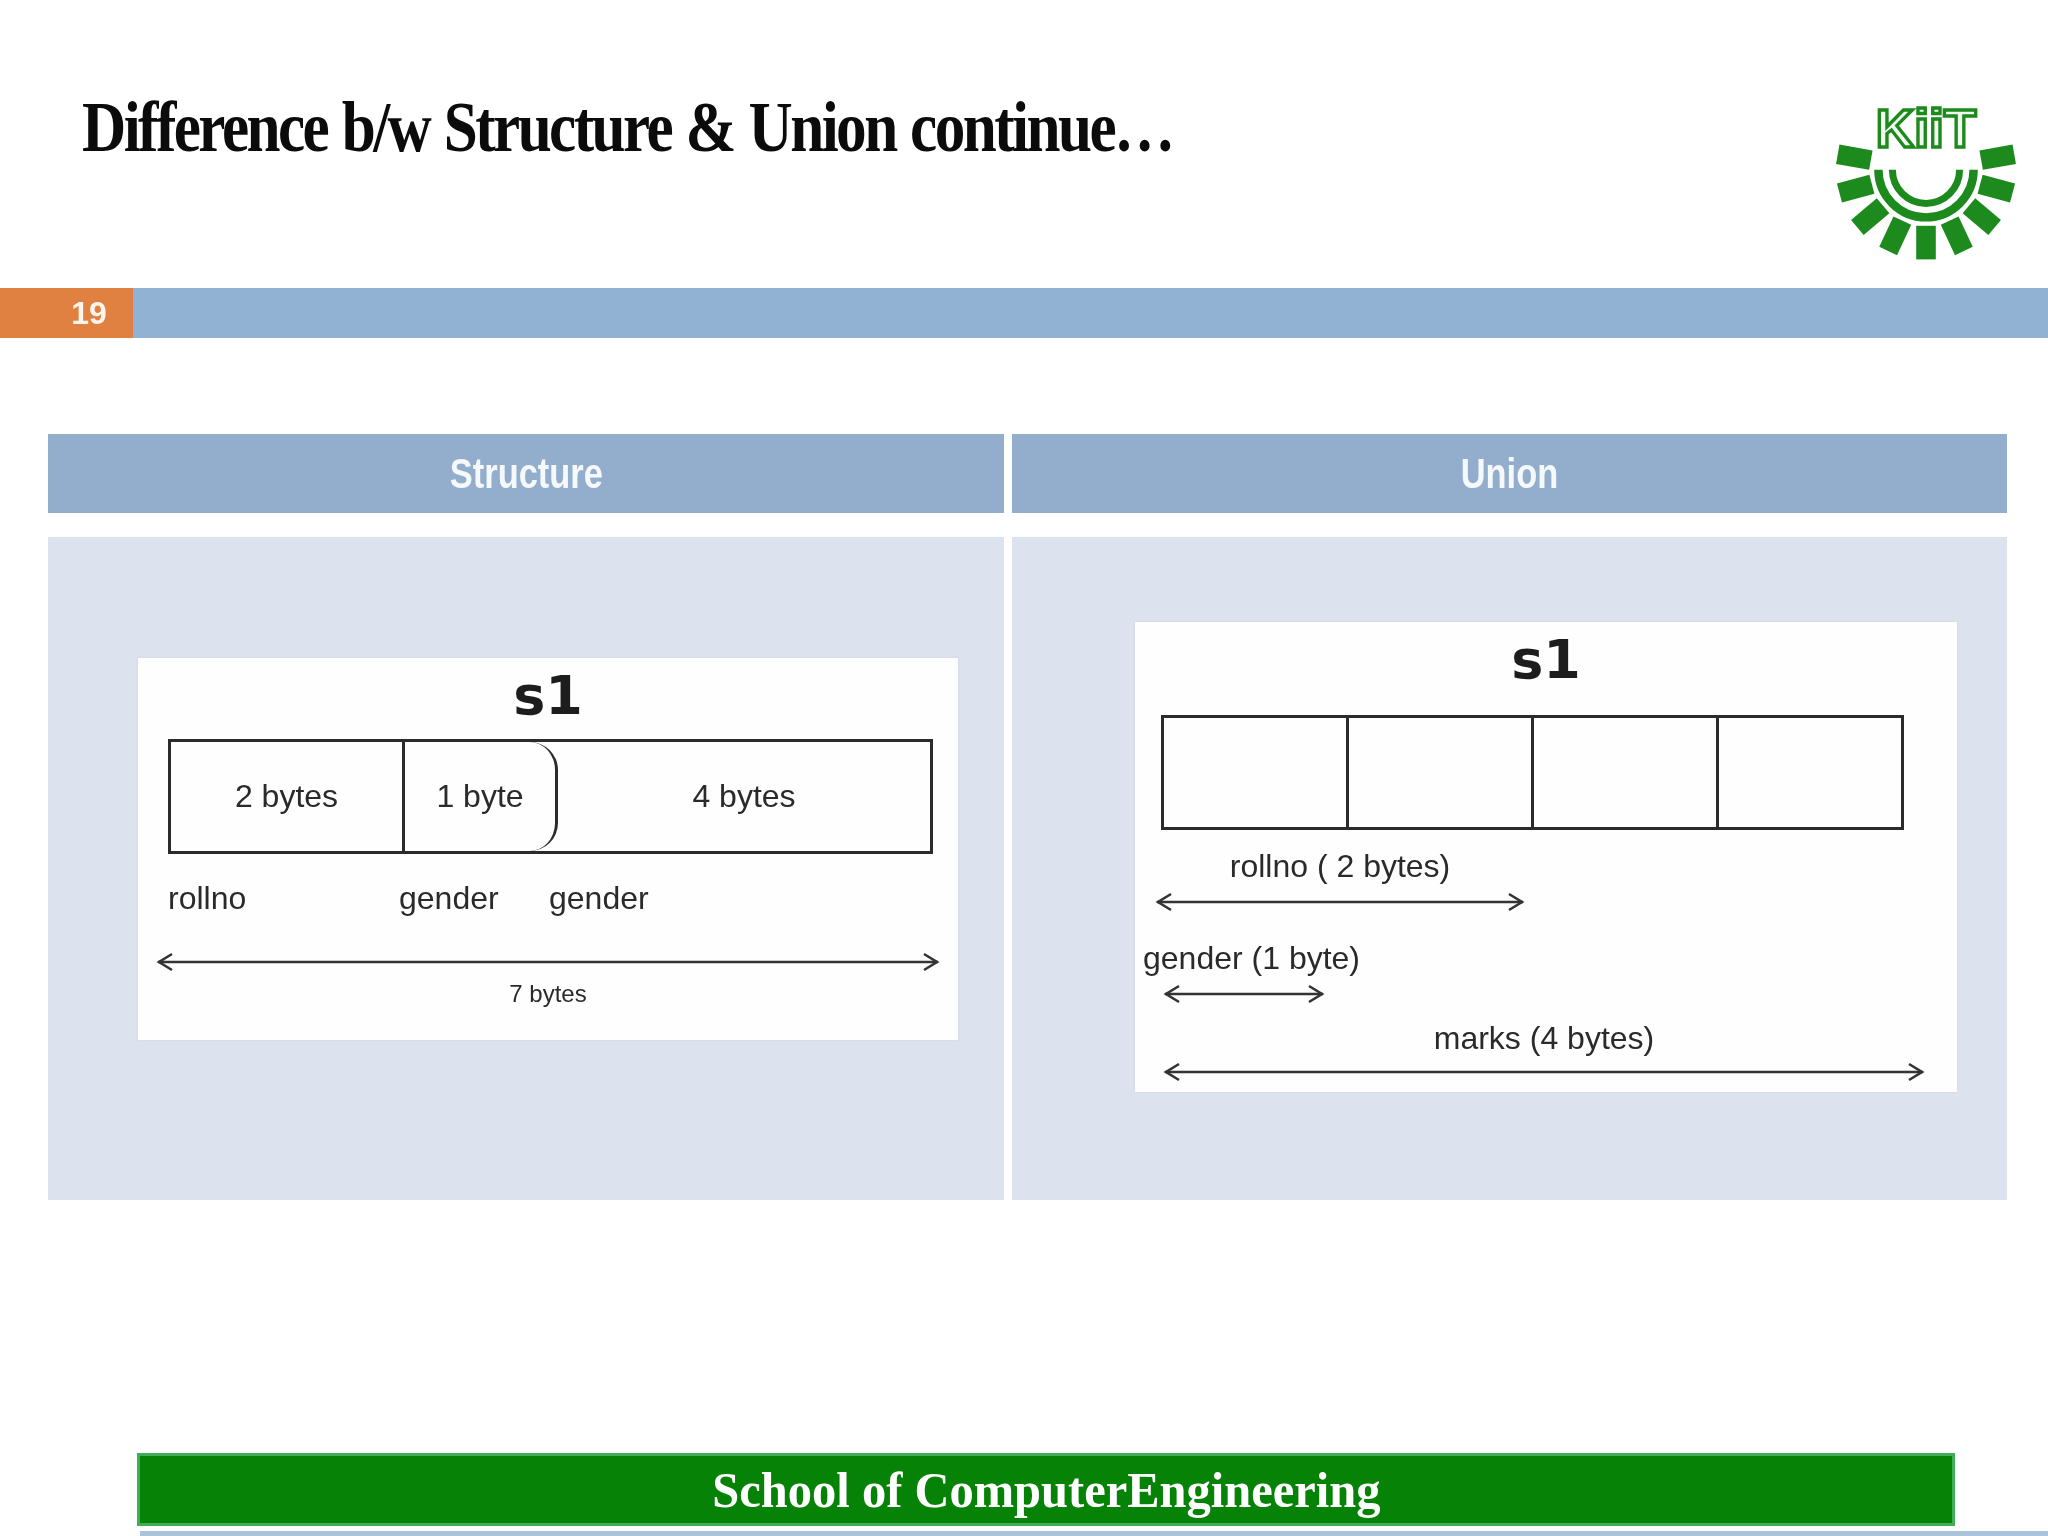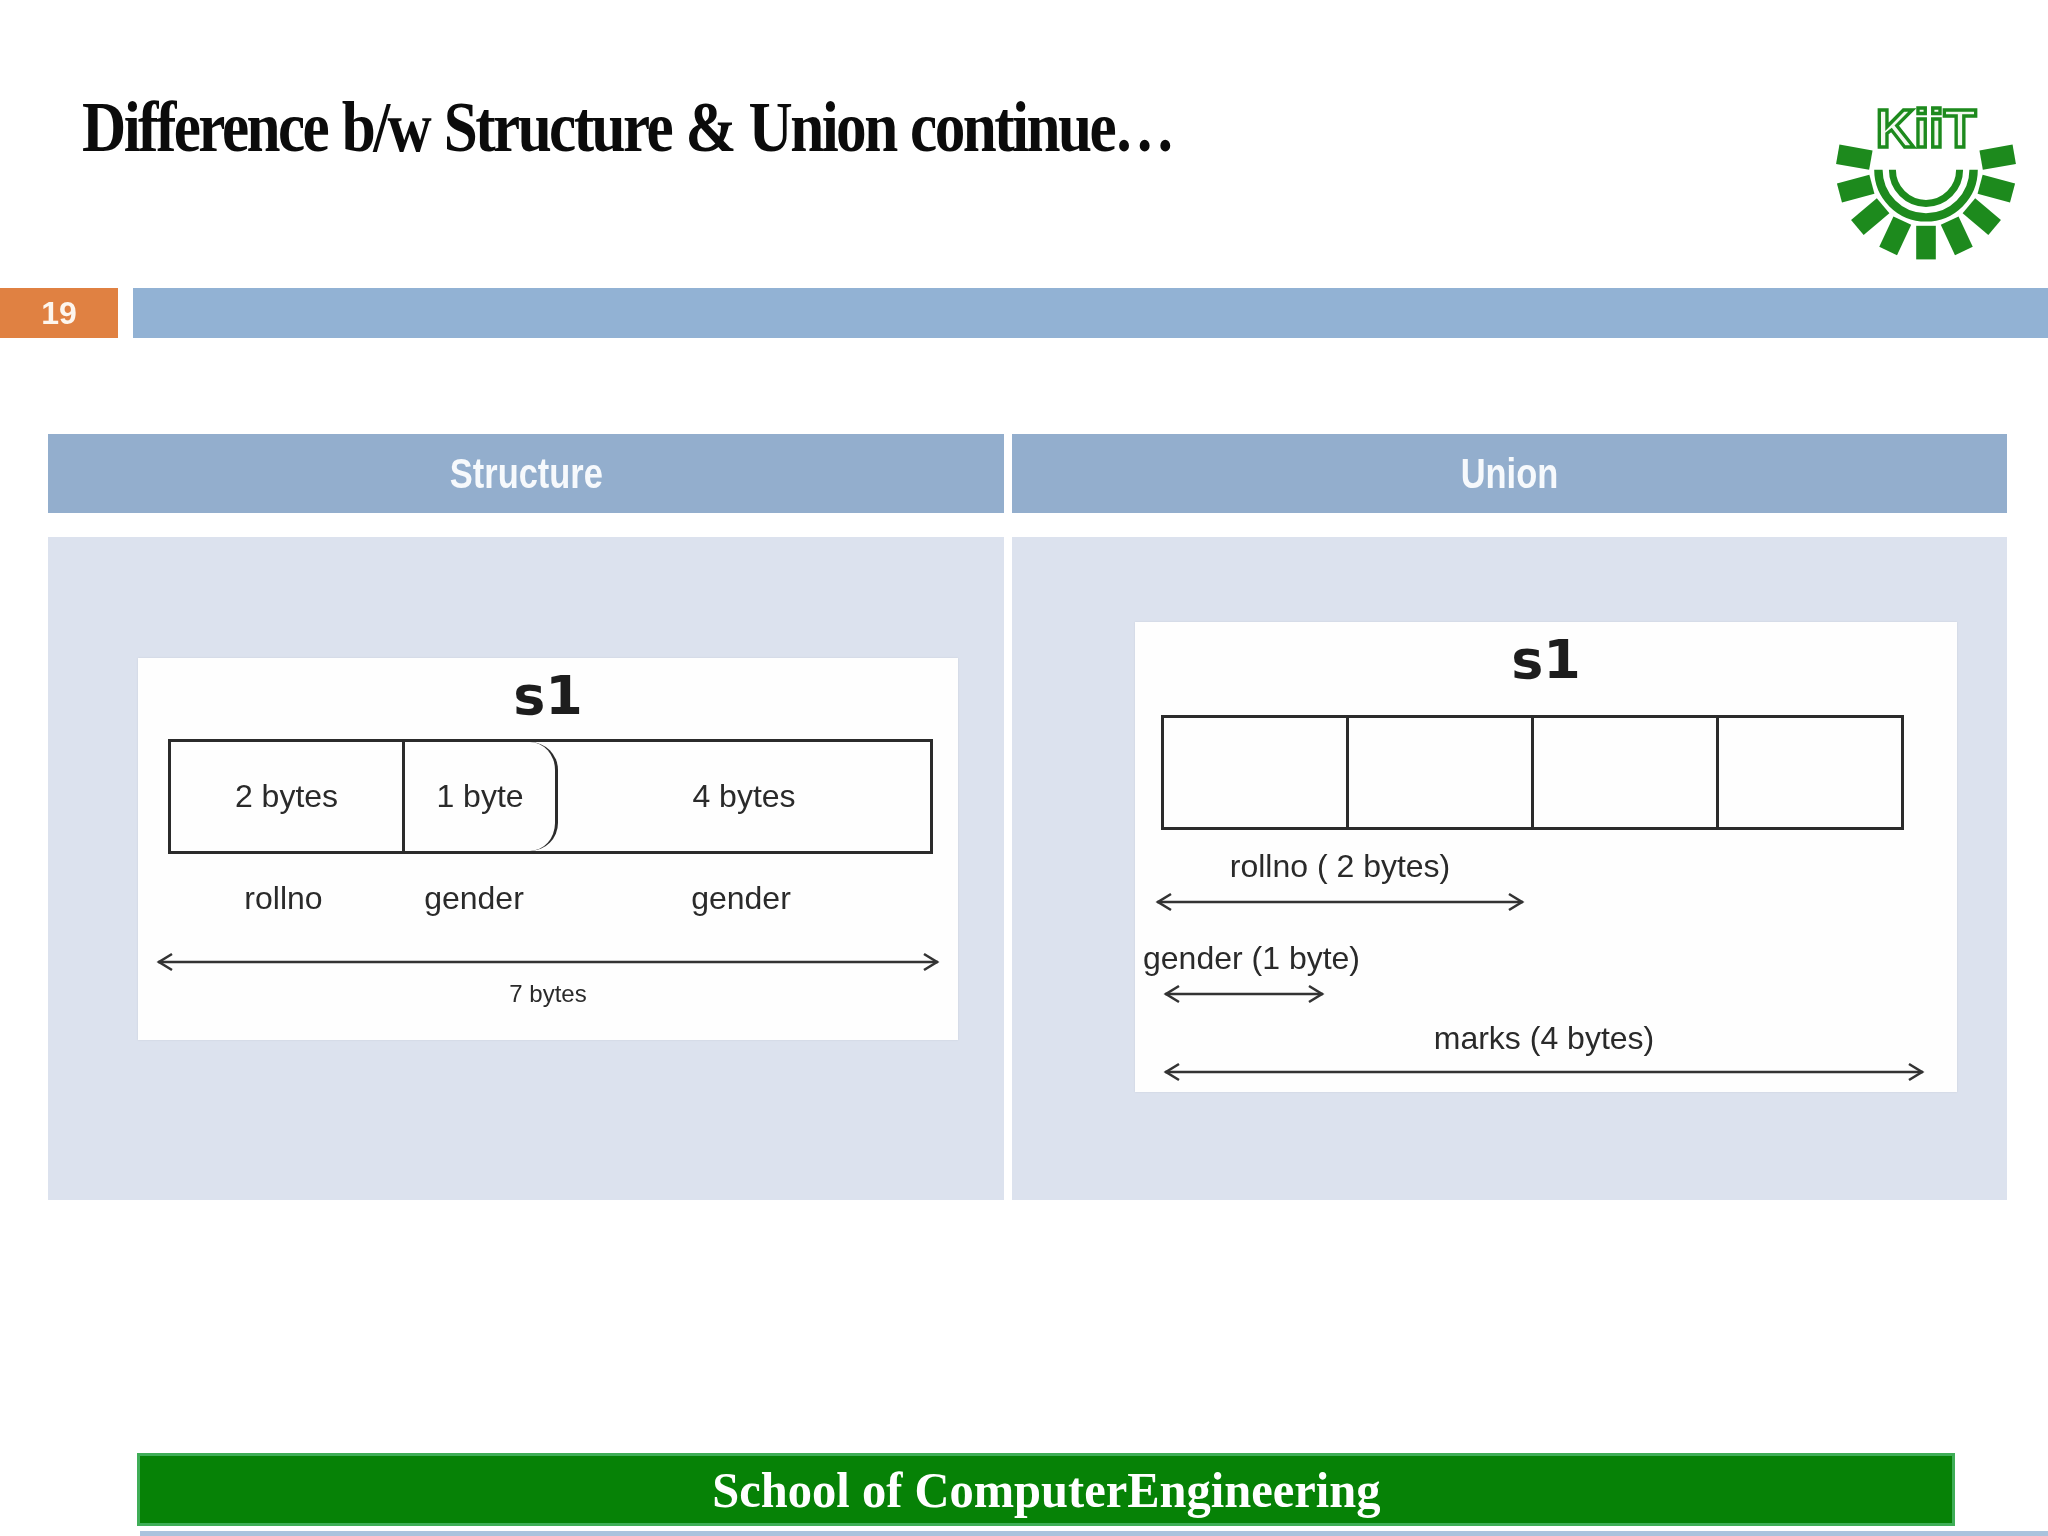--- a/index.html
+++ b/index.html
@@ -12,21 +12,21 @@
   .title .cond{display:inline-block;transform:scaleX(.85);transform-origin:left center;
                letter-spacing:-3px;word-spacing:2px;}
 
   
   .logo{position:absolute;left:1828px;top:96px;width:196px;height:170px;}
   .logo svg{width:100%;height:100%;}
 
   
   .pageno{position:absolute;left:0;top:288px;width:118px;height:50px;background:#e08142;
           display:flex;align-items:center;justify-content:center;
-          color:#fdf6ee;font-weight:bold;font-size:32px;}
+          color:#fdf6ee;font-weight:bold;font-size:32px;padding-left:30px;}
   .topstrip{position:absolute;left:133px;top:288px;width:1915px;height:50px;background:#92b2d4;}
 
   
   .badge{position:absolute;left:770px;top:358px;width:462px;height:87px;background:#dc8448;
          display:flex;align-items:center;justify-content:center;}
   .badge .cond{display:inline-block;transform:scaleX(.92);font-style:italic;color:#fff;
                font-size:41px;letter-spacing:0px;}
 
   
   .th{position:absolute;top:434px;height:79px;background:#93aecd;display:flex;
@@ -49,21 +49,21 @@
   .memrow{position:absolute;display:flex;border:3px solid #2b2b2b;box-sizing:border-box;}
   .srow{left:30px;top:81px;width:765px;height:115px;}
   .urow{left:26px;top:93px;width:743px;height:115px;}
   .mcell,.ucell{border-right:3px solid #2b2b2b;display:flex;align-items:center;
       justify-content:center;font-size:32px;color:#2a2a2a;}
   .mcell:last-child,.ucell:last-child{border-right:none;}
   .w1{width:231px;} .w2{width:150px;border-radius:28px;} .w3{flex:1;}
   .ucell{flex:1;}
 
   .lblrow{position:absolute;left:30px;top:222px;width:765px;display:flex;font-size:32px;color:#2a2a2a;}
-  .mlbl{text-align:center;}
+  .mlbl{text-align:left;}
 
   .darrow{position:absolute;height:24px;}
   .struct-arrow{left:16px;top:292px;width:788px;}
   .total{position:absolute;left:0;top:322px;width:100%;text-align:center;font-size:24px;color:#2a2a2a;}
 
   .ulbl{position:absolute;font-size:32px;color:#2a2a2a;}
   .ulbl-rollno{left:18px;top:226px;width:374px;text-align:center;}
   .uarr-rollno{left:18px;top:268px;width:374px;}
   .ulbl-gender{left:8px;top:318px;}
   .uarr-gender{left:26px;top:360px;width:166px;}

